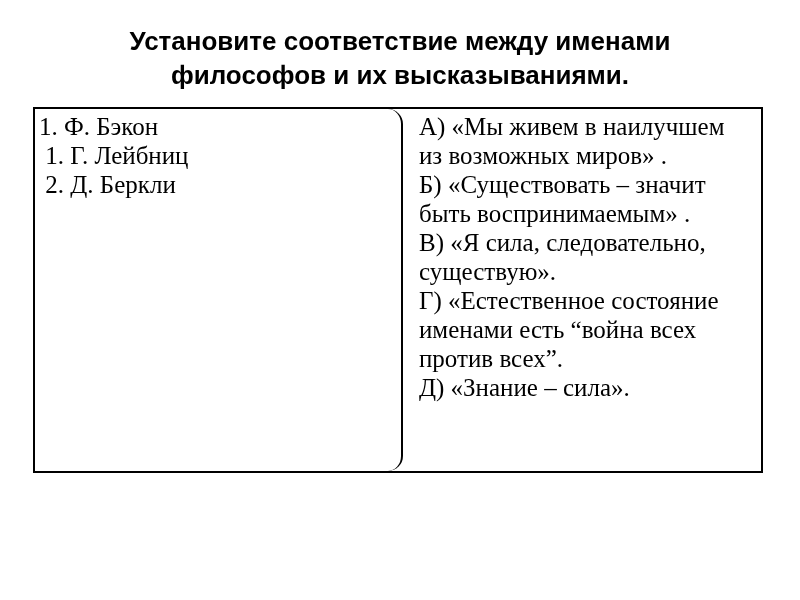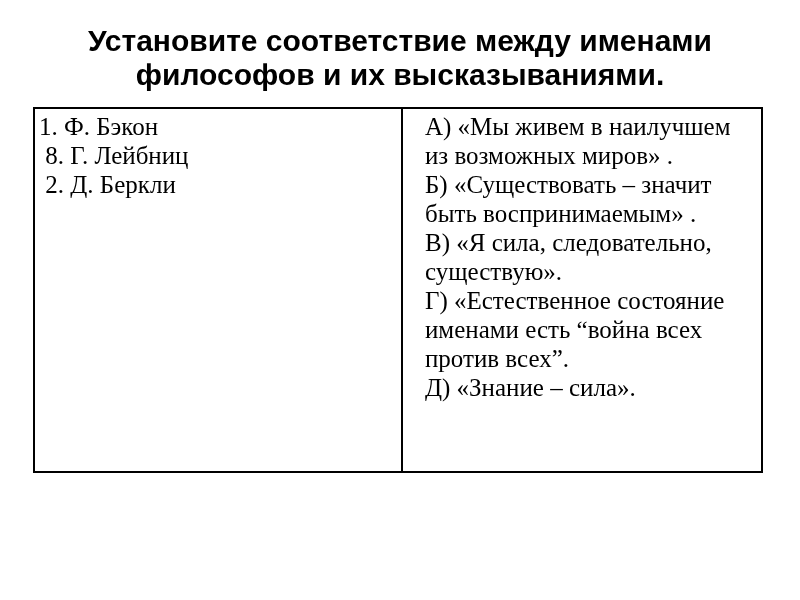--- a/index.html
+++ b/index.html
@@ -15,21 +15,21 @@
     position: relative;
     overflow: hidden;
   }
   .slide {
     position: absolute;
     inset: 0;
   }
   .title {
     font-family: "Liberation Sans", sans-serif;
     font-weight: bold;
-    font-size: 30px;
+    font-size: 26px;
     line-height: 34px;
     text-align: center;
     margin: 24px auto 0;
     max-width: 690px;
     color: #000000;
   }
   .match-table {
     position: absolute;
     left: 33px;
     top: 107px;
@@ -43,45 +43,46 @@
   .cell {
     box-sizing: border-box;
     font-size: 25px;
     line-height: 29px;
     font-family: "Liberation Serif", serif;
   }
   .cell.left {
     width: 369px;
     border-right: 2px solid #000000;
     padding: 3px 6px 12px 4px;
+    border-radius: 15px;
   }
   .cell.right {
     width: 359px;
-    padding: 3px 8px 0 22px;
+    padding: 3px 8px 0 16px;
   }
   .ph-item {
     white-space: pre-wrap;
   }
   .q-item {
     white-space: pre-wrap;
   }
 </style>
 </head>
 <body>
 
 <div class="slide">
 
   <h1 class="title">Установите соответствие между именами философов и их высказываниями.</h1>
 
   <div class="match-table">
 
     <div class="cell left">
       <div>
           <div class="ph-item">1. Ф. Бэкон</div>
-          <div class="ph-item"> 8. Г. Лейбниц</div>
+          <div class="ph-item"> 1. Г. Лейбниц</div>
           <div class="ph-item"> 2. Д. Беркли</div>
         </div>
     </div>
 
     <div class="cell right">
       <div>
           <div class="q-item">А) «Мы живем в наилучшем из возможных миров» .</div>
           <div class="q-item">Б) «Существовать – значит быть воспринимаемым» .</div>
           <div class="q-item">В) «Я сила, следовательно, существую».</div>
           <div class="q-item">Г) «Естественное состояние именами есть “война всех против всех”.</div>

